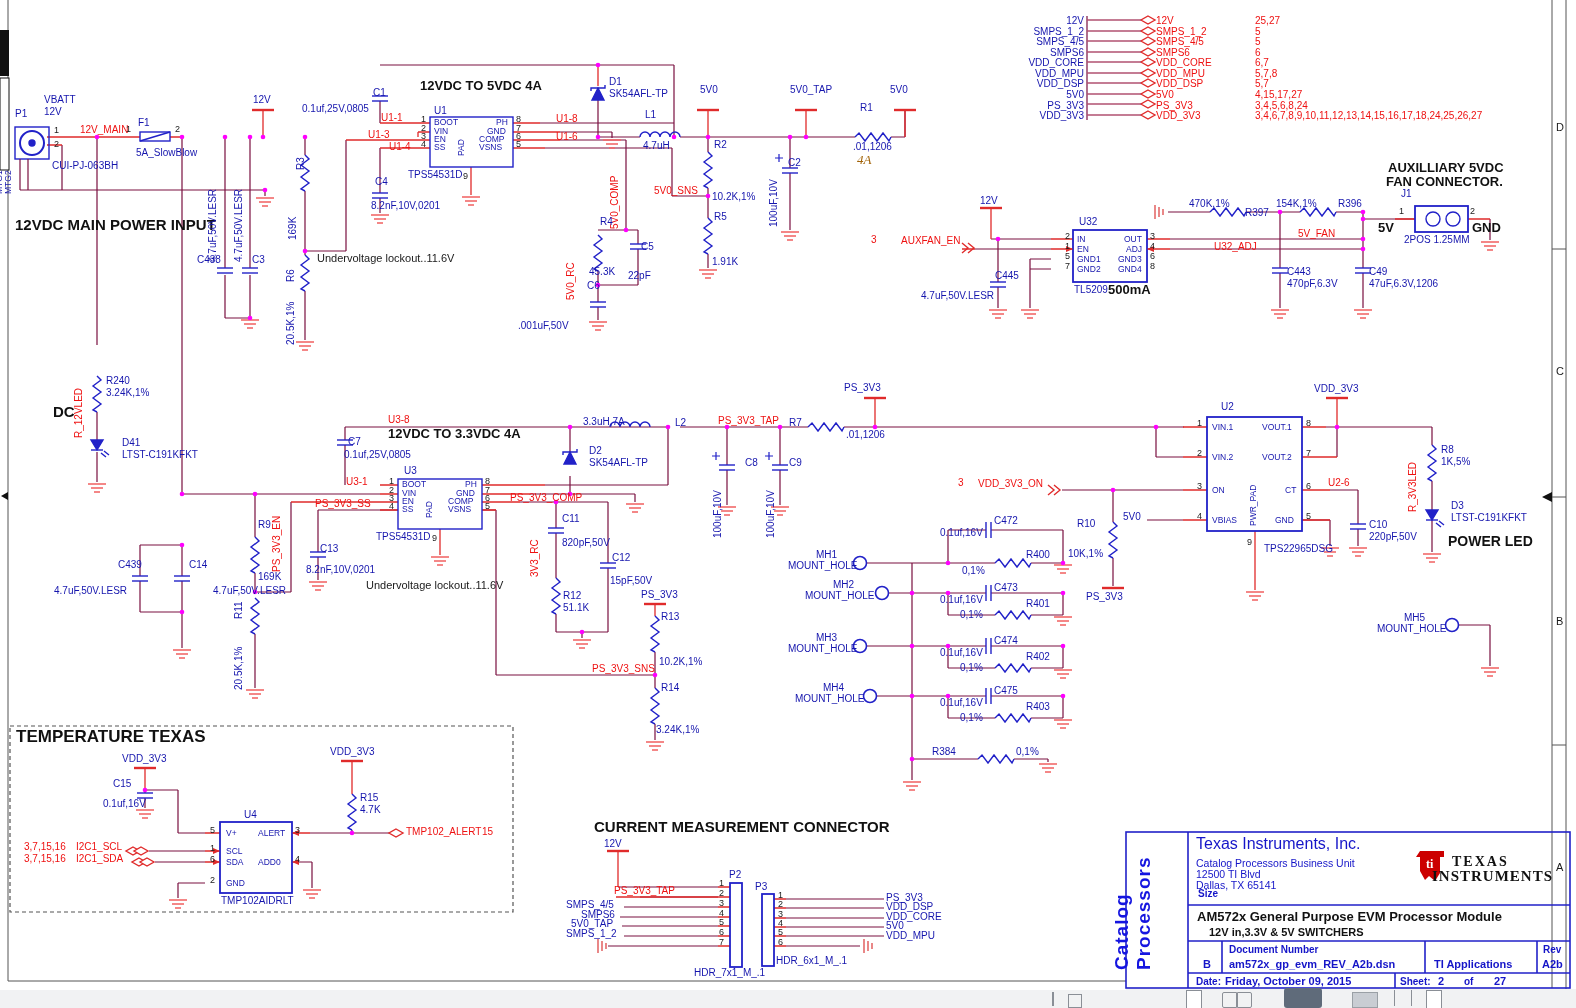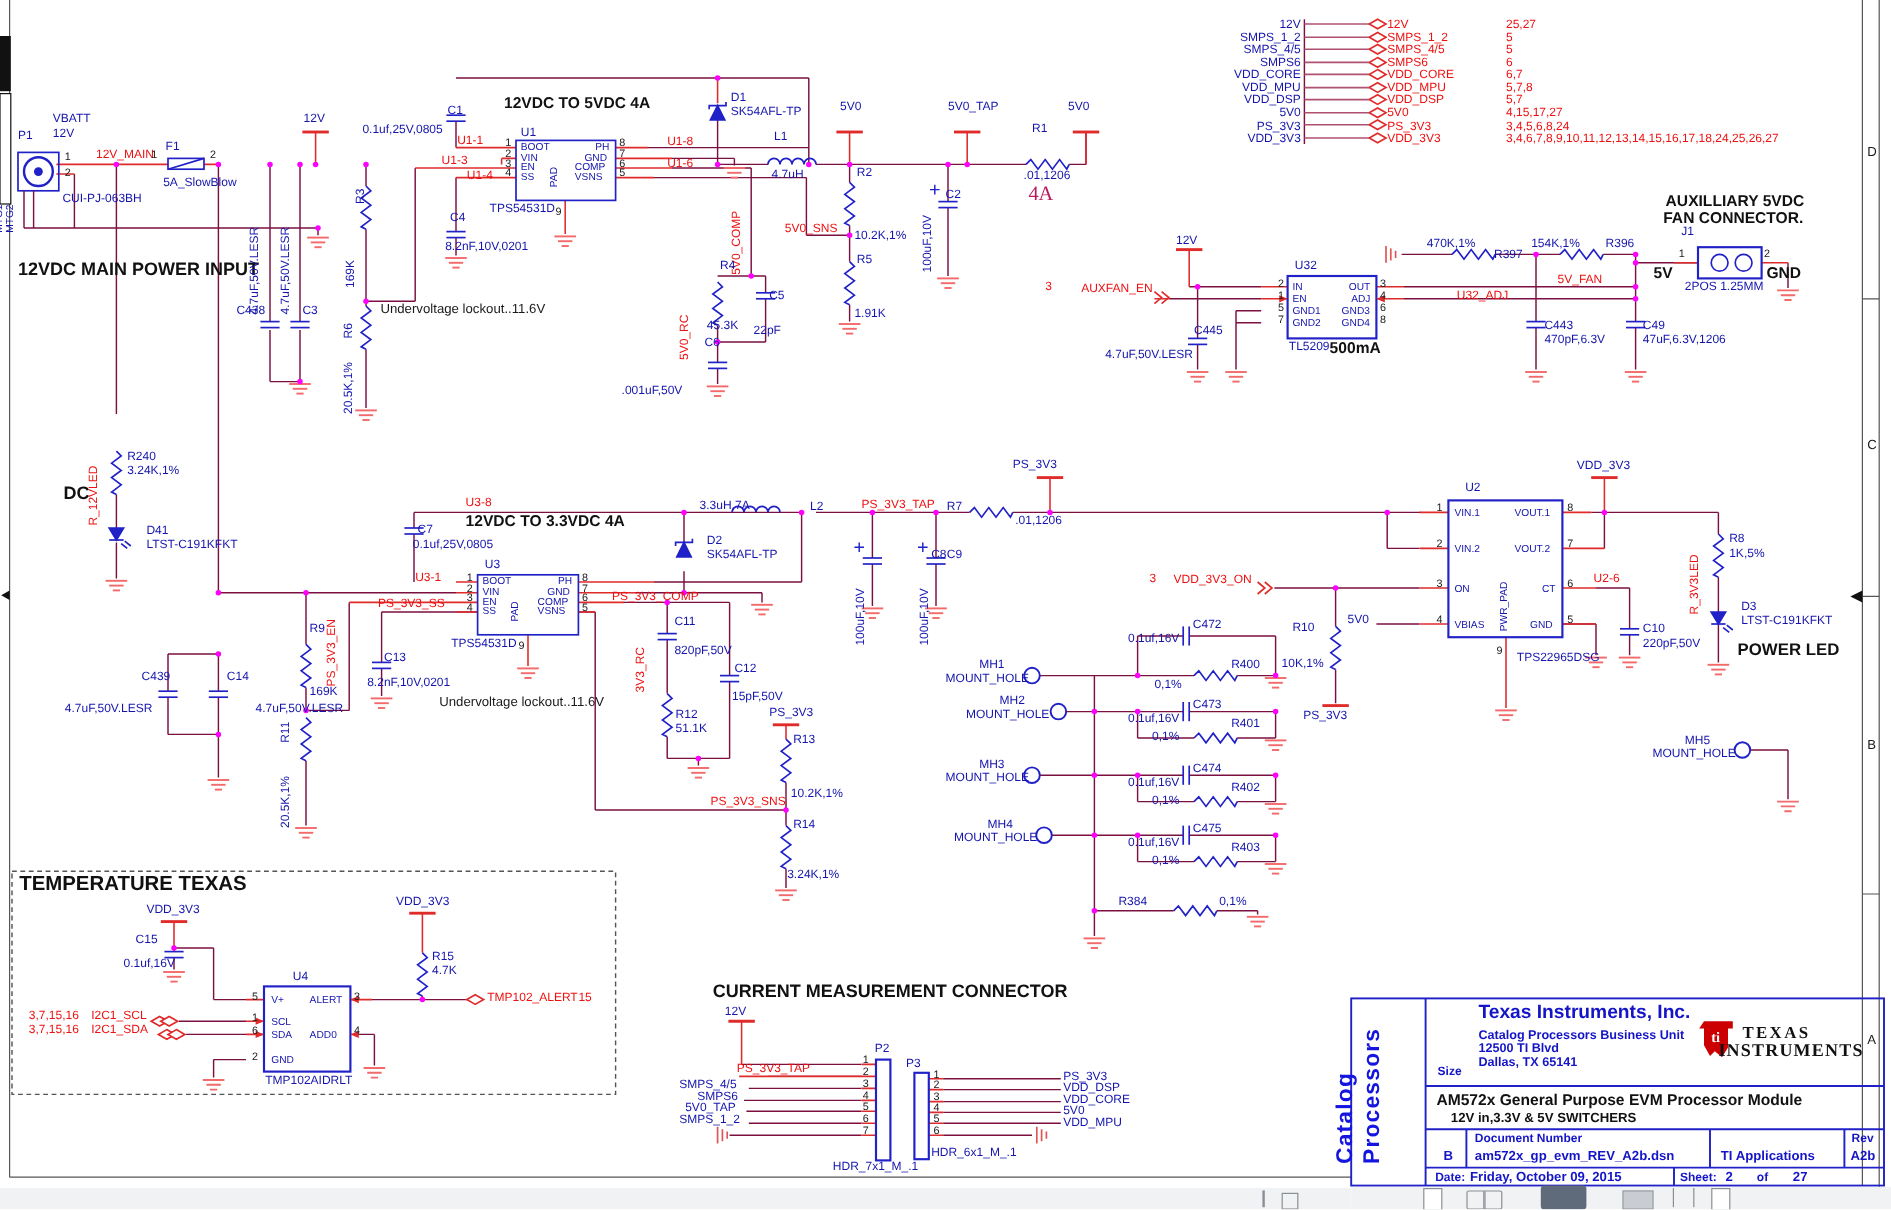--- a/index.html
+++ b/index.html
@@ -8,23 +8,23 @@
   svg{position:absolute;left:0;top:0;}
   .t{position:absolute;font-size:10px;line-height:11px;color:#1515ad;white-space:nowrap;}
   .s9{font-size:8.5px;line-height:9px;}
   .p{font-size:9px;line-height:10px;color:#1a1a1a;}
   .r{color:#ee1111;}
   .k{color:#1a1a1a;}
   .h{font-weight:bold;color:#111;font-size:15px;}
   .h2{font-weight:bold;color:#111;font-size:13px;}
   .h3{font-weight:bold;color:#111;font-size:11px;}
   .v{transform-origin:0 100%;transform:rotate(-90deg);}
-  .b{font-weight:bold;margin-left:36px;}
+  .b{font-weight:normal;}
   .bl{color:#1515c8;}
-  .ser{font-family:"Liberation Serif",serif;font-size:17px;color:#be185d;}
+  .ser{font-family:"Liberation Serif",serif;font-size:13px;color:#a16207;font-style:italic;}
   .side{font-size:19px;font-weight:bold;color:#1515e0;letter-spacing:1px;}
   .logo1{font-family:"Liberation Serif",serif;font-weight:bold;color:#111;font-size:14px;letter-spacing:2px;}
   .logo2{font-family:"Liberation Serif",serif;font-weight:bold;color:#111;font-size:15px;letter-spacing:1px;}
   .tbl{font-size:10px;font-weight:bold;color:#1515c8;}
   .tbv{font-size:11px;font-weight:bold;color:#1515c8;}
   .gray{position:absolute;background:#f1f2f3;}
 </style>
 </head>
 <body>
 
@@ -599,21 +599,21 @@
 <span class="t" style="left:213px;top:585px">4.7uF,50V.LESR</span>
 <span class="t k" style="left:366px;top:580px;font-size:11px">Undervoltage lockout..11.6V</span>
 <span class="t" style="left:589px;top:445px">D2</span>
 <span class="t" style="left:589px;top:457px">SK54AFL-TP</span>
 <span class="t" style="left:583px;top:416px">3.3uH,7A</span>
 <span class="t" style="left:675px;top:417px">L2</span>
 <span class="t r" style="left:718px;top:415px">PS_3V3_TAP</span>
 <span class="t" style="left:789px;top:417px">R7</span>
 <span class="t" style="left:846px;top:429px">.01,1206</span>
 <span class="t" style="left:844px;top:382px">PS_3V3</span>
-<span class="t" style="left:776px;top:457px">C8</span>
+<span class="t" style="left:745px;top:457px">C8</span>
 <span class="t v" style="left:723px;top:527px">100uF,10V</span>
 <span class="t" style="left:789px;top:457px">C9</span>
 <span class="t v" style="left:776px;top:527px">100uF,10V</span>
 <span class="t r" style="left:510px;top:492px">PS_3V3_COMP</span>
 <span class="t r v" style="left:540px;top:566px">3V3_RC</span>
 <span class="t" style="left:562px;top:513px">C11</span>
 <span class="t" style="left:562px;top:537px">820pF,50V</span>
 <span class="t" style="left:612px;top:552px">C12</span>
 <span class="t" style="left:610px;top:575px">15pF,50V</span>
 <span class="t" style="left:563px;top:590px">R12</span>

